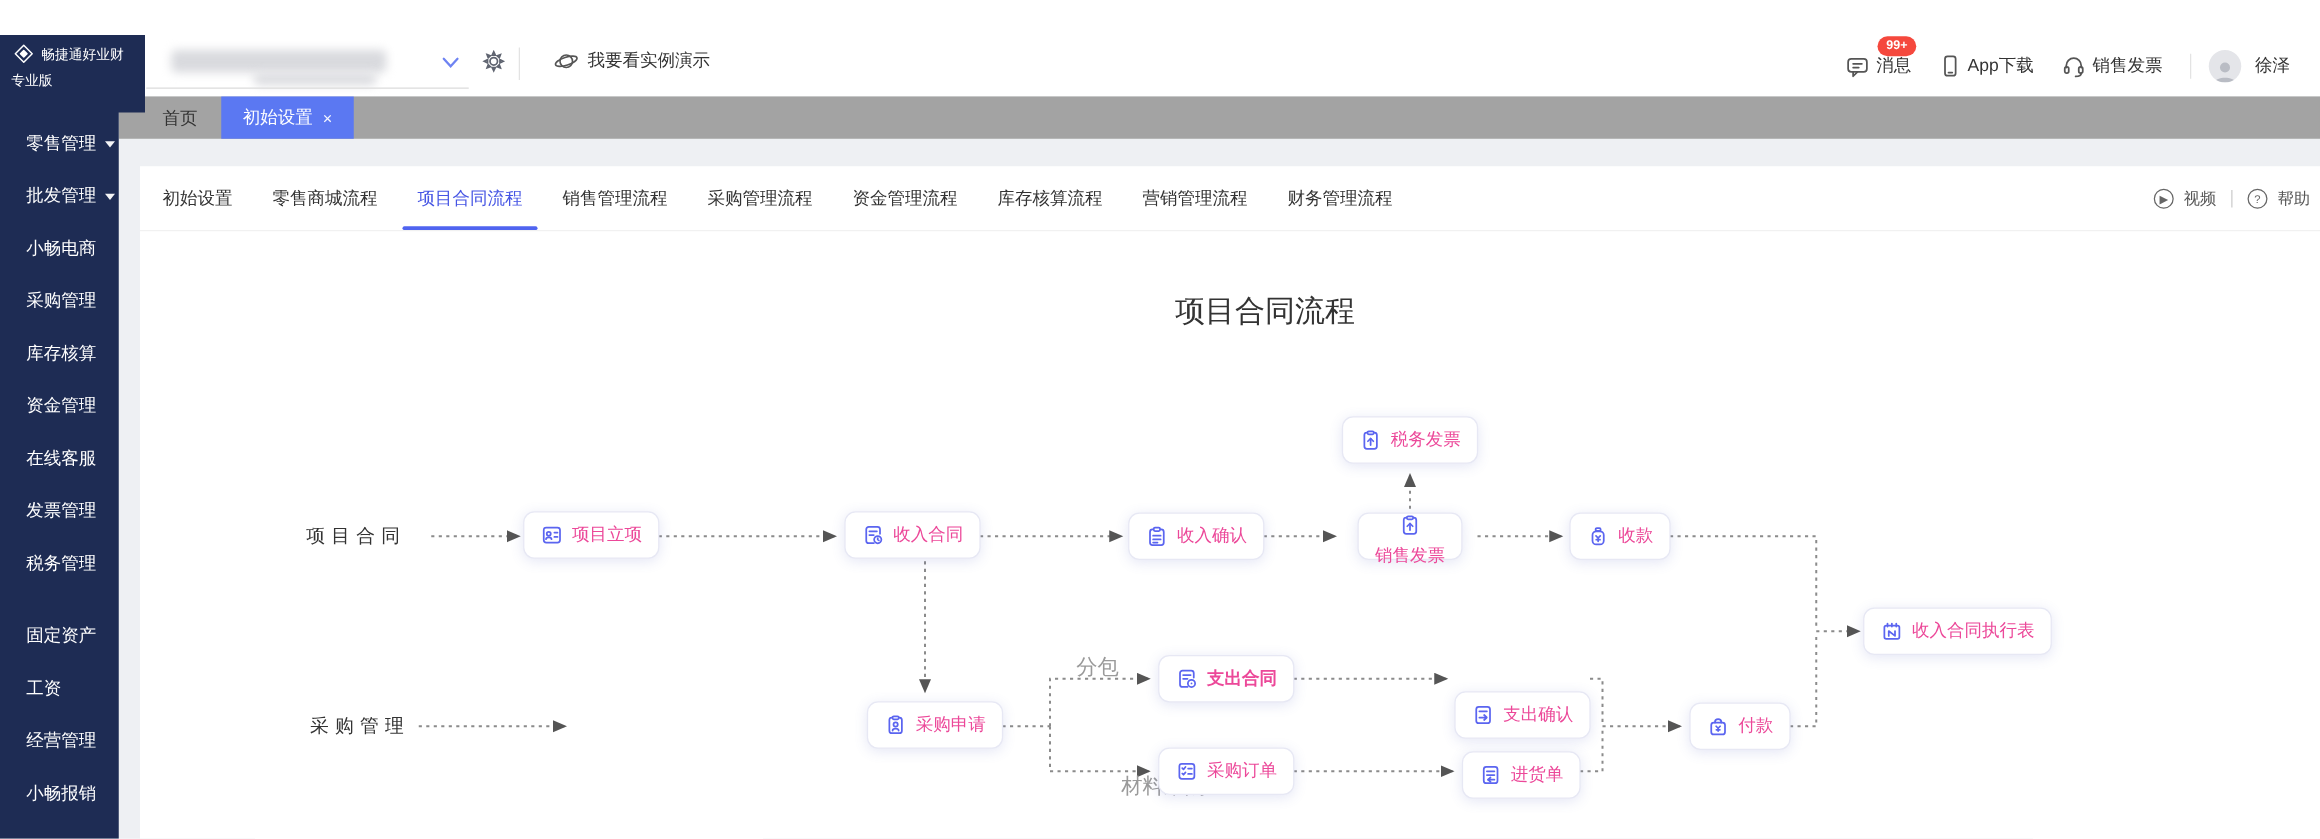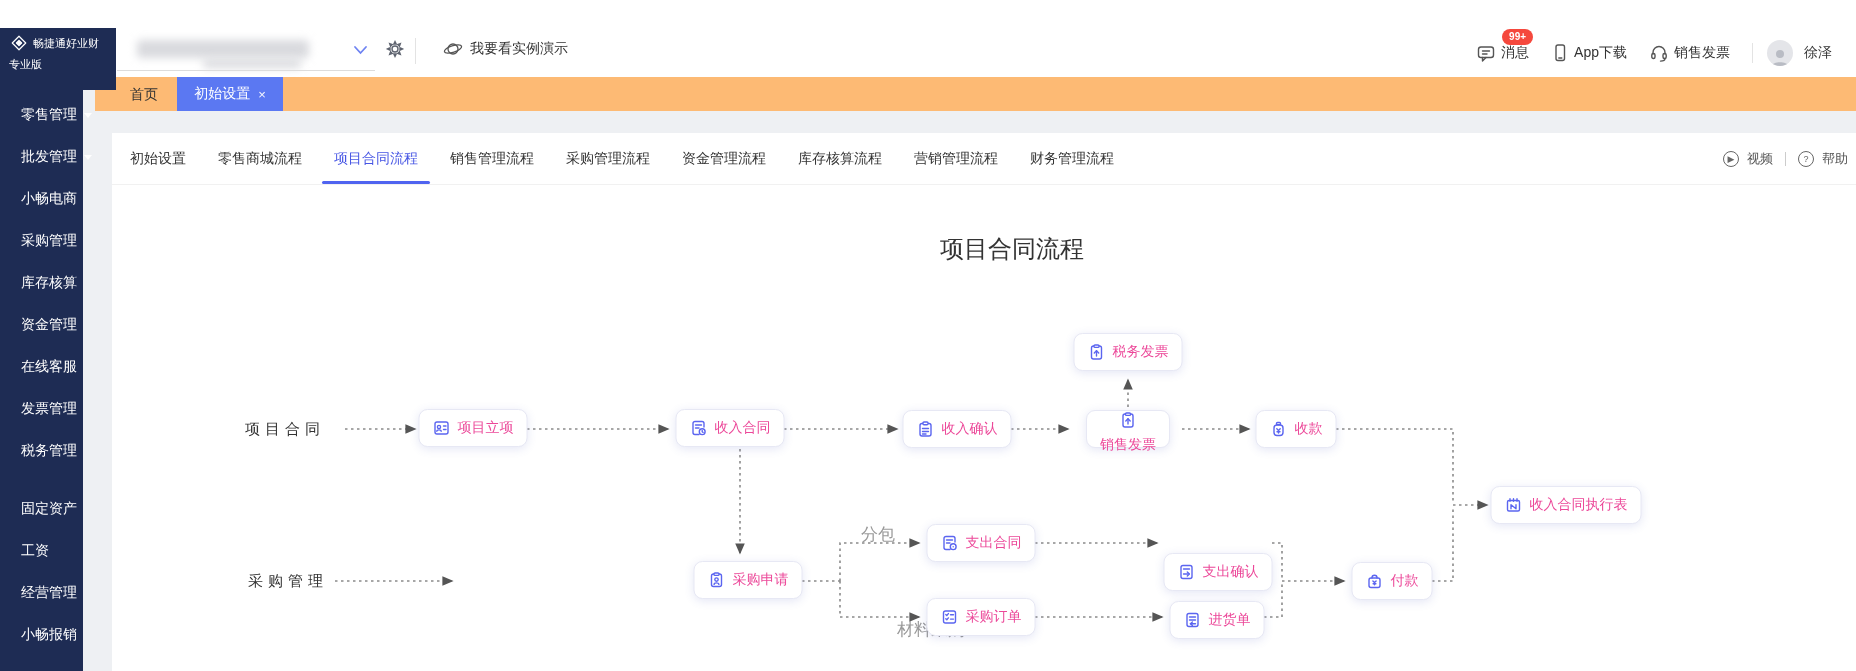--- a/index.html
+++ b/index.html
@@ -5,21 +5,21 @@
   * { margin:0; padding:0; box-sizing:border-box; }
   html,body { width:1856px; height:671px; }
   body {
     position:relative; overflow:hidden; background:#eef0f3;
     font-family:"Liberation Sans","DejaVu Sans",sans-serif; color:#333;
   }
   
   .top-strip { position:absolute; left:0; top:0; width:1856px; height:28px; background:#fff; z-index:4; }
 
   
-  .sidebar { position:absolute; left:0; top:28px; width:83px; height:643px; background:#1e2c54; z-index:4; }
+  .sidebar { position:absolute; left:0; top:28px; width:95px; height:643px; background:#1e2c54; z-index:4; }
   .logo-block { position:absolute; left:0; top:28px; width:116px; height:62px; background:#1e2c54; z-index:6; }
   .logo-row { display:flex; align-items:center; gap:5px; padding:6px 0 0 10px; }
   .logo-name { color:#fff; font-size:11px; white-space:nowrap; }
   .edition { color:#fff; font-size:11px; padding:5px 0 0 9px; }
   .side-list { padding-top:66px; }
   .side-item { height:42px; display:flex; align-items:center; padding-left:21px; color:#fff; font-size:14px; font-weight:500; cursor:pointer; white-space:nowrap; }
   .side-item.gap-before { margin-top:16px; }
   .caret-down { width:0; height:0; border-left:4px solid transparent; border-right:4px solid transparent; border-top:5px solid #fff; margin-left:7px; opacity:.95; }
 
   
@@ -29,21 +29,21 @@
   .hb-icon { position:absolute; color:#5f6470; }
   .v-divider { position:absolute; top:10px; height:26px; border-left:1px solid #e3e3e3; }
   .demo-link { position:absolute; left:348px; top:12px; display:flex; align-items:center; gap:7px; font-size:14px; color:#333; cursor:pointer; }
   .right-cluster { position:absolute; right:0; top:0; height:49px; display:flex; align-items:center; font-size:14px; color:#333; }
   .rc-item { display:flex; align-items:center; gap:5px; cursor:pointer; margin-right:22px; position:relative; }
   .badge { position:absolute; top:-14px; left:26px; background:#f5483d; color:#fff; font-size:10px; font-weight:bold; line-height:16px; padding:0 7px; border-radius:9px; }
   .avatar { width:26px; height:26px; border-radius:50%; background:#e4e5e9; display:flex; align-items:flex-end; justify-content:center; overflow:hidden; }
   .user-name { margin:0 0 0 6px; white-space:nowrap; width:52px; overflow:hidden; }
 
   
-  .tab-row { position:absolute; left:95px; top:77px; width:1761px; height:34px; background:#fdba74; z-index:3; }
+  .tab-row { position:absolute; left:95px; top:77px; width:1761px; height:34px; background:#a3a3a3; z-index:3; }
   .wtab-home { position:absolute; left:23px; top:0; height:34px; line-height:34px; padding:0 12px; font-size:14px; color:#333; cursor:pointer; }
   .wtab-active { position:absolute; left:82px; top:0; height:34px; width:106px; background:#5b78f2; color:#fff; font-size:14px; display:flex; align-items:center; justify-content:center; gap:8px; cursor:pointer; }
   .wtab-close { font-size:13px; line-height:1; cursor:pointer; opacity:.95; }
 
   
   .panel { position:absolute; left:112px; top:133px; width:1744px; height:538px; background:#fff; z-index:1; }
   .nav-row { position:relative; height:52px; display:flex; align-items:center; padding:0 14px 0 18px; gap:32px; border-bottom:1px solid #f1f1f1; }
   .nav-item { position:relative; font-size:14px; color:#333; cursor:pointer; white-space:nowrap; }
   .nav-item.active { color:#4655e4; }
   .nav-item.active::after { content:""; position:absolute; left:-12px; right:-12px; bottom:-16px; height:3px; background:#5064f0; border-radius:2px; }
@@ -308,21 +308,21 @@
 <div class="fnode" style="left:748px; top:580px;">
   <svg class="nicon" viewBox="0 0 18 18" fill="none" stroke="#5b65f0" stroke-width="1.4" stroke-linecap="round" stroke-linejoin="round">
     <rect x="4" y="3" width="10" height="12.5" rx="2"></rect>
       <rect x="6.5" y="2" width="5" height="2.4" rx="1" fill="#fff"></rect>
       <circle cx="9" cy="8.6" r="1.7"></circle>
       <path d="M6.6 13.4 c0-2 4.8-2 4.8 0"></path>
   </svg>
   <span>采购申请</span>
 </div>
 
-<div class="fnode" style="left:981px; top:543px;">
+<div class="fnode" style="left:981px; top:543px;font-weight:bold;">
   <svg class="nicon" viewBox="0 0 18 18" fill="none" stroke="#5b65f0" stroke-width="1.4" stroke-linecap="round" stroke-linejoin="round">
     <path d="M14.5 8 V4.5 a2 2 0 0 0 -2 -2 h-7 a2 2 0 0 0 -2 2 v9 a2 2 0 0 0 2 2 h4"></path>
       <path d="M6 6 h6 M6 9 h3.5"></path>
       <circle cx="12.7" cy="12.7" r="2.9" fill="#fff"></circle>
       <circle cx="12.7" cy="12.7" r="0.7" fill="#5b65f0" stroke="none"></circle>
   </svg>
   <span>支出合同</span>
 </div>
 
 <div class="fnode" style="left:1218px; top:544px;margin-top:28px;">

